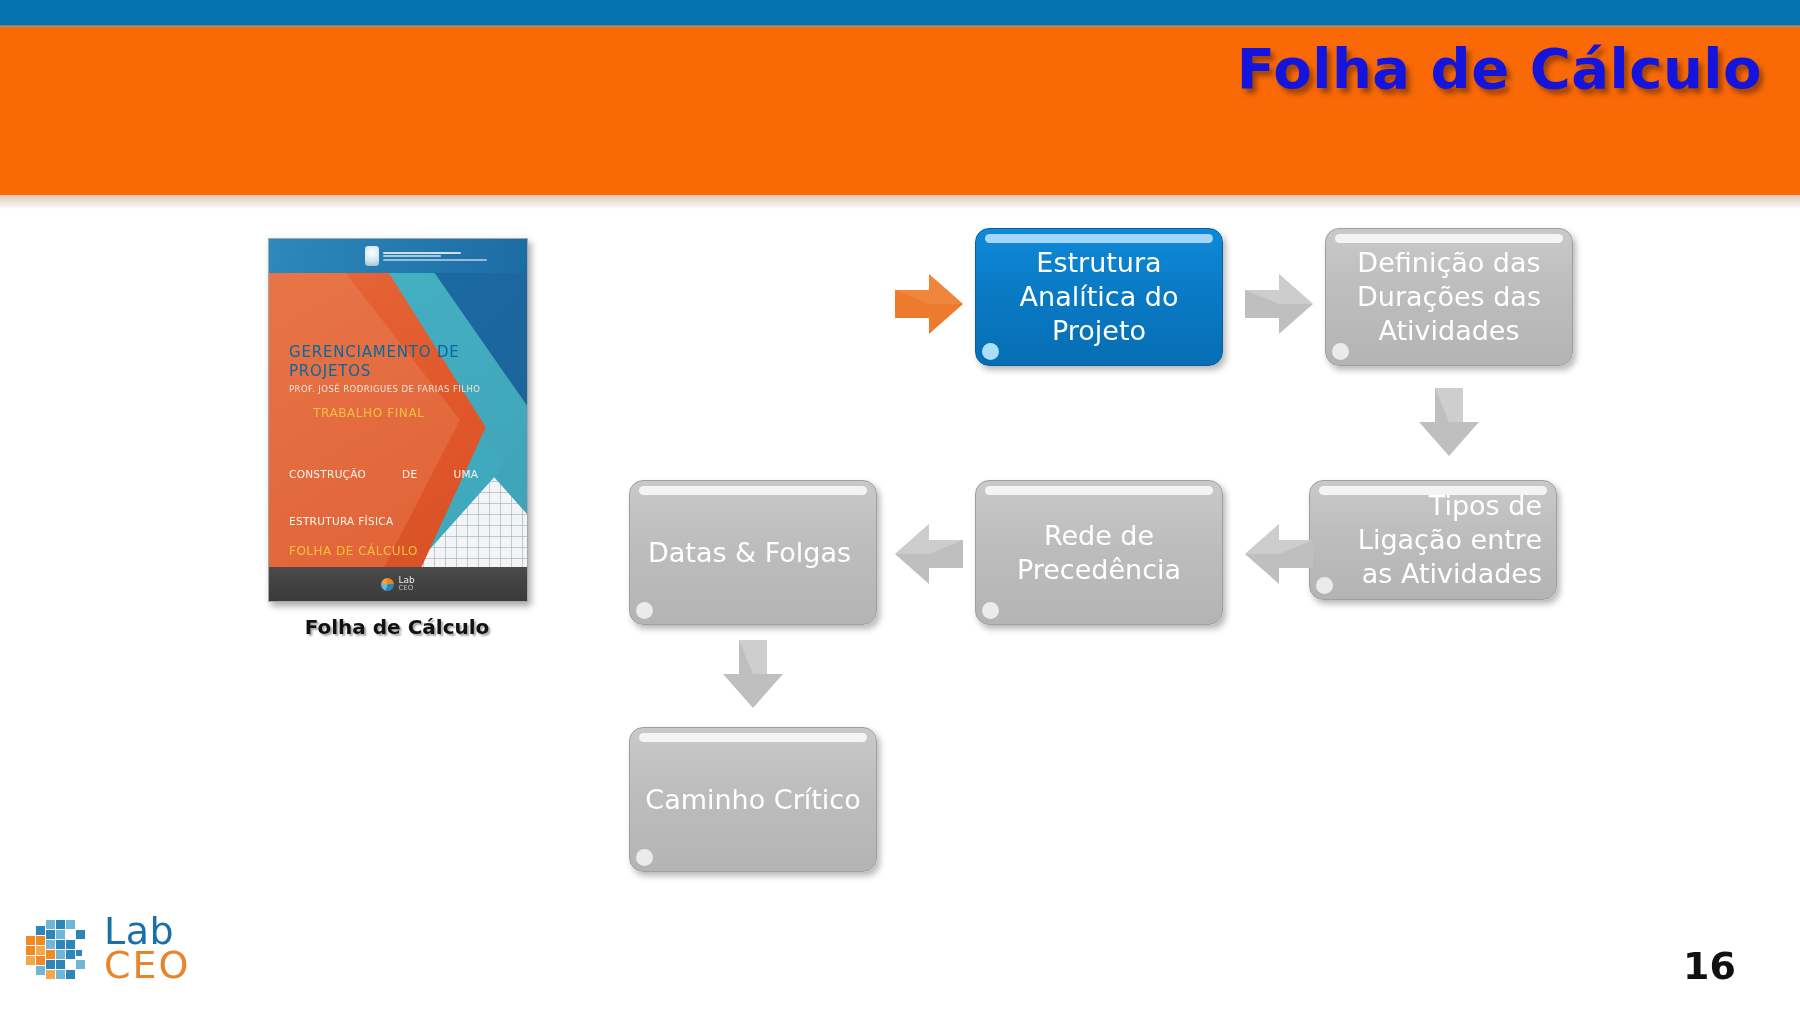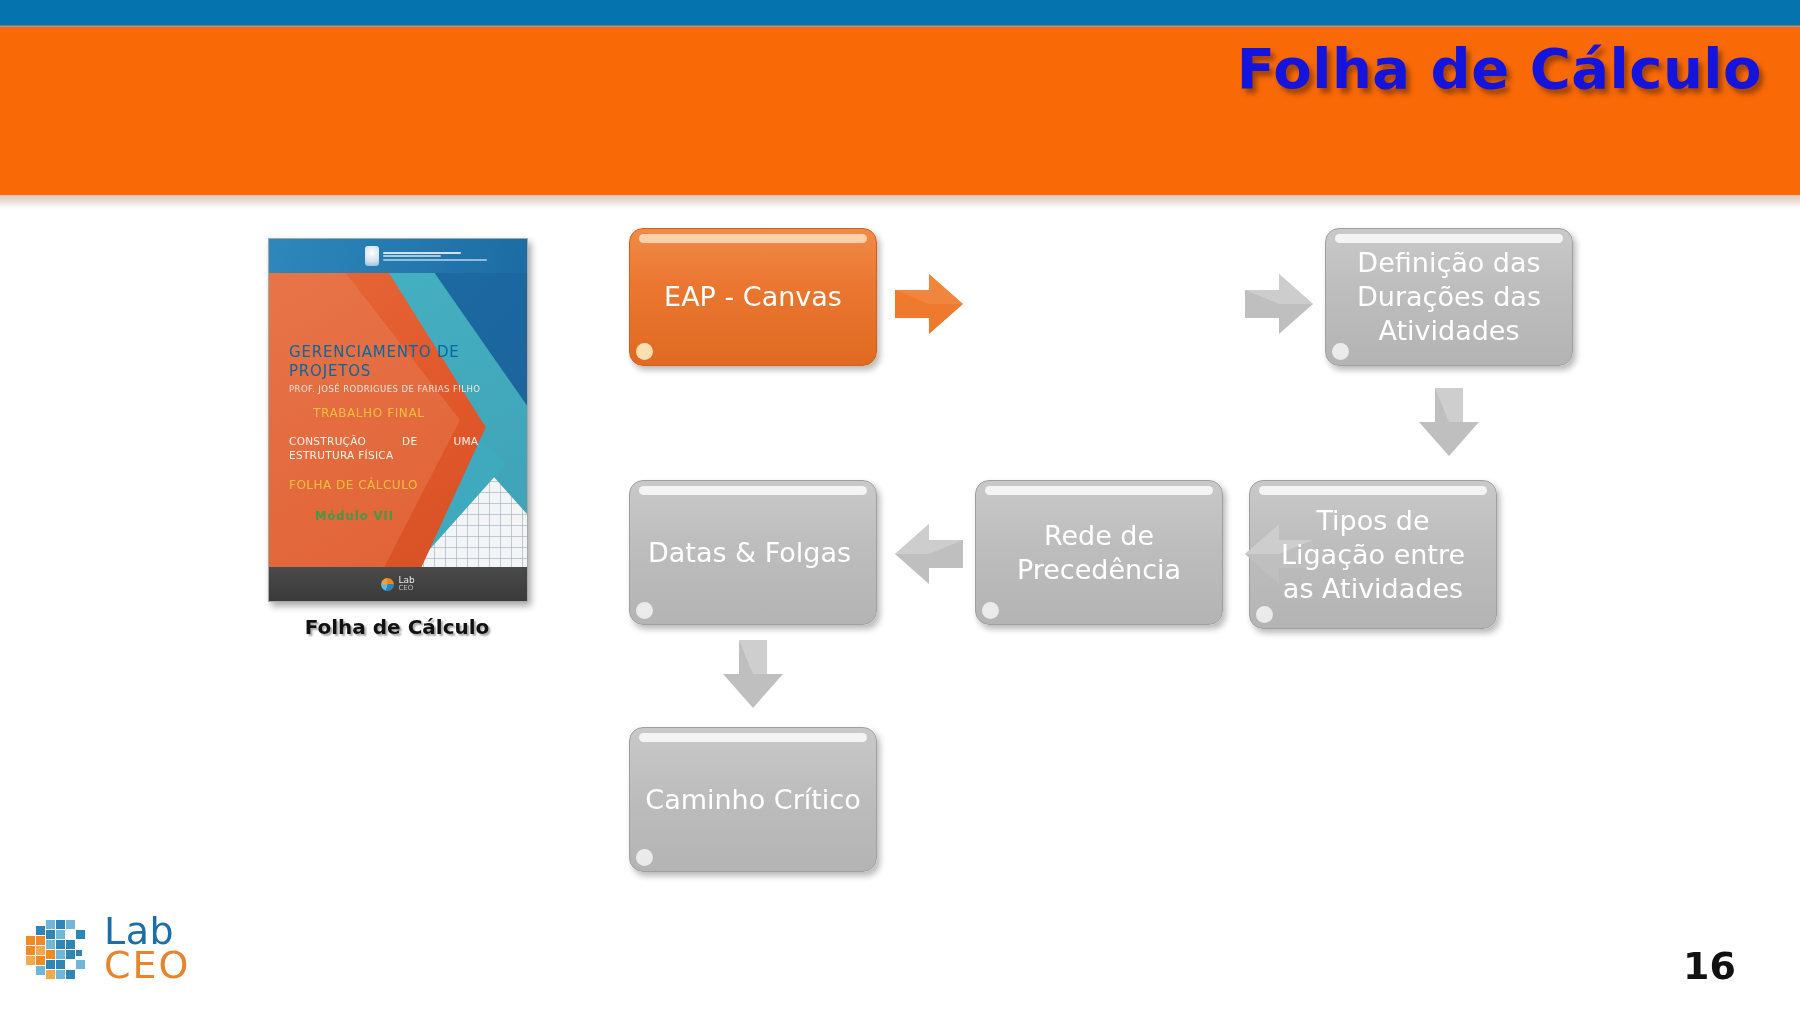--- a/index.html
+++ b/index.html
@@ -74,21 +74,21 @@
   .cv-uff-lines{display:flex;flex-direction:column;gap:1.5px;}
   .cv-uff-lines i{display:block;height:2px;background:rgba(255,255,255,.78);border-radius:1px;}
   .cv-uff-lines i:nth-child(1){width:78px;}
   .cv-uff-lines i:nth-child(2){width:58px;background:rgba(255,255,255,.6);}
   .cv-uff-lines i:nth-child(3){width:104px;background:rgba(255,255,255,.52);}
   .cv-body{position:absolute;left:20px;top:104px;right:18px;}
   .cv-t1{color:#0369a1;font-size:15px;line-height:19px;letter-spacing:.8px;}
   .cv-t2{color:#efe6dd;font-size:8.5px;line-height:12px;letter-spacing:.45px;margin-top:2px;}
   .cv-t3{color:#f5c03c;font-size:12px;line-height:15px;letter-spacing:.6px;margin-top:11px;margin-left:24px;}
   .cv-t4{color:#fdf6ee;font-size:10.5px;line-height:14px;letter-spacing:.3px;margin-top:13px;}
-  .cv-t4 span{display:inline-block;}
+  .cv-t4 span{display:inline-block;margin-top:33px;}
   .cv-t4 .sp{width:36px;}
   .cv-t5{color:#f5c03c;font-size:12px;line-height:15px;letter-spacing:.5px;margin-top:16px;}
   .cv-t6{color:#3f9b46;font-size:11.5px;font-weight:bold;line-height:15px;letter-spacing:1px;margin-top:16px;margin-left:26px;}
   .cv-foot{position:absolute;left:0;bottom:0;width:100%;height:34px;
     background:linear-gradient(to bottom,#4a4a4a,#3a3a3a);
     display:flex;align-items:center;justify-content:center;gap:4px;}
   .cv-foot-dot{width:13px;height:13px;border-radius:50%;
     background:conic-gradient(#e8861f 0 25%,#2e86b8 25% 55%,#67b7d8 55% 78%,#e8a33f 78% 100%);}
   .cv-foot-txt{display:flex;flex-direction:column;line-height:8px;}
   .cv-foot-txt b{color:#eaeaea;font-size:9px;font-weight:normal;}
@@ -200,51 +200,51 @@
           <b>Lab</b>
           <i>CEO</i>
         </div>
       </div>
     </div>
     <div class="cover-caption">Folha de Cálculo</div>
   </div>
 
   <div class="flow">
 
-    <div class="node orange" style="left:629px;top:228px;width:248px;height:138px;">
-      <span class="lbl">EAP - Canvas</span>
-    </div>
 
     <div class="arrow" style="left:893px;top:268px;">
       <svg width="72" height="72" viewBox="0 0 72 72" aria-hidden="true">
         <polygon points="2,22 36,22 36,6 70,36 36,66 36,50 2,50" fill="#ee7a2e"></polygon>
         <polygon points="2,22 36,22 36,6 70,36 36,36" fill="#f3904c" opacity=".55"></polygon>
       </svg>
     </div>
 
+    <div class="node blue" style="left:975px;top:228px;width:248px;height:138px;">
+      <span class="lbl">Estrutura Analítica do Projeto</span>
+    </div>
 
     <div class="arrow" style="left:1243px;top:268px;">
       <svg width="72" height="72" viewBox="0 0 72 72" aria-hidden="true">
         <polygon points="2,22 36,22 36,6 70,36 36,66 36,50 2,50" fill="#bfbfbf"></polygon>
         <polygon points="2,22 36,22 36,6 70,36 36,36" fill="#d2d2d2" opacity=".75"></polygon>
       </svg>
     </div>
 
     <div class="node gray" style="left:1325px;top:228px;width:248px;height:138px;">
       <span class="lbl">Definição das Durações das Atividades</span>
     </div>
 
     <div class="arrow" style="left:1413px;top:386px;">
       <svg width="72" height="72" viewBox="0 0 72 72" aria-hidden="true">
         <polygon points="22,2 50,2 50,36 66,36 36,70 6,36 22,36" fill="#bfbfbf"></polygon>
         <polygon points="22,2 50,2 50,36 36,36" fill="#d2d2d2" opacity=".8"></polygon>
       </svg>
     </div>
 
-    <div class="node gray" style="left:1249px;top:480px;width:248px;height:149px;">
+    <div class="node gray" style="left:1309px;top:480px;width:248px;height:120px;text-align:right;">
       <span class="lbl">Tipos de Ligação entre as Atividades</span>
     </div>
 
     <div class="arrow" style="left:1243px;top:518px;">
       <svg width="72" height="72" viewBox="0 0 72 72" aria-hidden="true">
         <polygon points="70,22 36,22 36,6 2,36 36,66 36,50 70,50" fill="#bfbfbf"></polygon>
         <polygon points="70,22 36,22 36,6 2,36 36,36" fill="#d2d2d2" opacity=".75"></polygon>
       </svg>
     </div>
 

